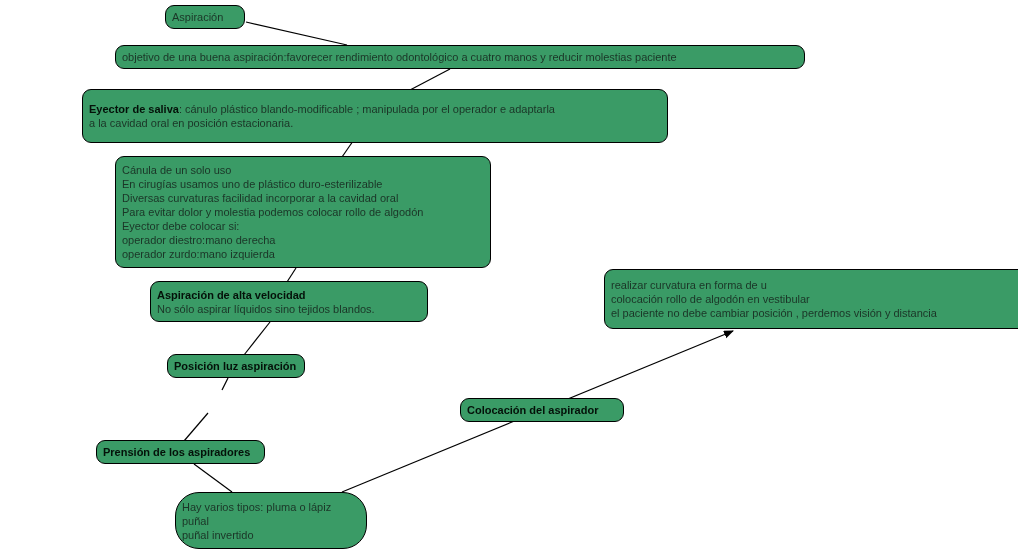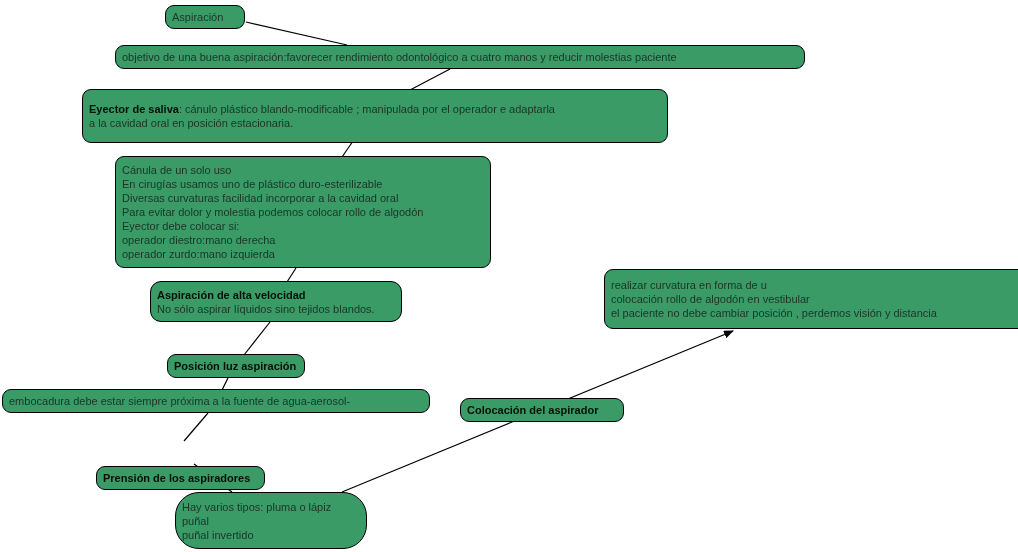--- a/index.html
+++ b/index.html
@@ -82,34 +82,31 @@
   <div class="node" style="left:115px; top:156px; width:376px; height:112px;">
     <div class="line">Cánula de un solo uso</div>
     <div class="line">En cirugías usamos uno de plástico duro-esterilizable</div>
     <div class="line">Diversas curvaturas facilidad incorporar a la cavidad oral</div>
     <div class="line">Para evitar dolor y molestia podemos colocar rollo de algodón</div>
     <div class="line">Eyector debe colocar si:</div>
     <div class="line">operador diestro:mano derecha</div>
     <div class="line">operador zurdo:mano izquierda</div>
   </div>
 
-  <div class="node" style="left:150px; top:281px; width:252px; height:41px;border-radius:11px;">
+  <div class="node" style="left:150px; top:281px; width:278px; height:41px;">
     <div class="line bold">Aspiración de alta velocidad</div>
     <div class="line">No sólo aspirar líquidos sino tejidos blandos.</div>
   </div>
 
   <div class="node" style="left:167px; top:354px; width:138px; height:24px;">
     <div class="line bold">Posición luz aspiración</div>
   </div>
 
-  <div class="node" style="left:2px; top:389px; width:428px; height:24px;">
-    <div class="line">embocadura debe estar siempre próxima a la fuente de agua-aerosol-</div>
-  </div>
 
-  <div class="node" style="left:96px; top:440px; width:169px; height:24px;margin-top:26px;">
+  <div class="node" style="left:96px; top:440px; width:169px; height:24px;">
     <div class="line bold">Prensión de los aspiradores</div>
   </div>
 
   <div class="node" style="left:460px; top:398px; width:164px; height:24px;">
     <div class="line bold">Colocación del aspirador</div>
   </div>
 
   <div class="node" style="left:604px; top:269px; width:464px; height:60px;">
     <div class="line">realizar curvatura en forma de u</div>
     <div class="line">colocación rollo de algodón en vestibular</div>

